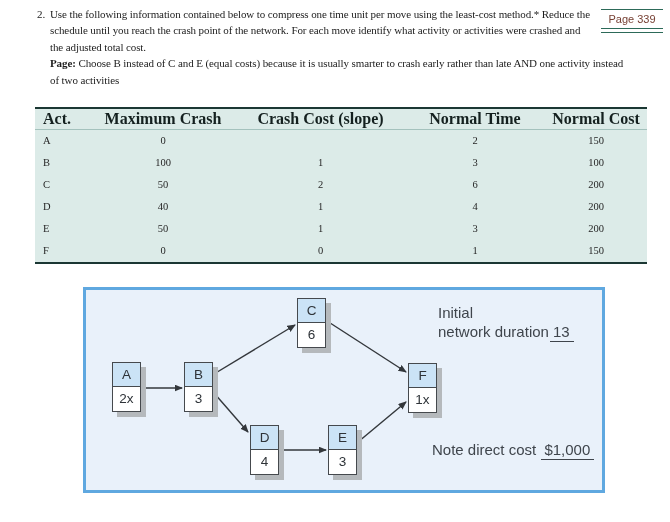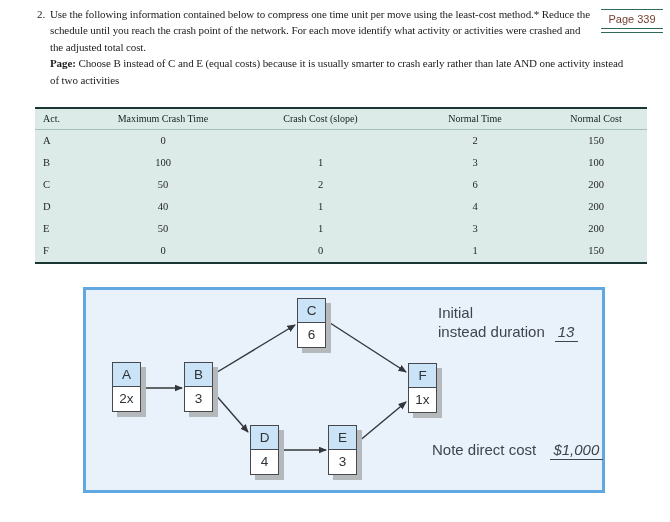--- a/index.html
+++ b/index.html
@@ -31,21 +31,21 @@
 
   
   .crash-table {
     position:absolute; left:35px; top:107px; width:612px;
     background:#dcebe8;
     border-top:2px solid #1b3733; border-bottom:2px solid #1b3733;
     --cols:55px 146px 169px 140px 102px;
   }
   .thead, .trow { display:grid; grid-template-columns:var(--cols); }
   .thead { height:20px; line-height:20px; border-bottom:1px solid #a4c2bd; }
-  .thead .cell { font-weight:normal; font-size:10px; color:#14201f; }
+  .thead .cell { font-weight:bold; font-size:16px; color:#14201f; }
   .trow { height:22px; line-height:22px; }
   .trow .cell { font-size:10.5px; color:#262626; }
   .cell { text-align:center; overflow:hidden; }
   .cell.c0 { text-align:left; padding-left:8px; }
 
   
   .diagram {
     position:absolute; left:83px; top:287px; width:522px; height:206px;
     box-sizing:border-box; border:3px solid #5fa8e0; background:#e9f1fa;
   }
@@ -64,22 +64,22 @@
     height:23px; display:flex; align-items:center; justify-content:center;
     font-family:"Liberation Sans", sans-serif; font-size:13.5px; color:#2e3338;
   }
   .anno {
     position:absolute; font-family:"Liberation Sans", sans-serif;
     font-size:15px; line-height:19px; color:#3f454c; white-space:nowrap;
   }
   .anno-duration { left:352px; top:13px; }
   .anno-cost { left:346px; top:150px; }
   .blank-value {
-    font-style:italic; border-bottom:1.4px solid #3f454c;
-    padding:0 4px 1px 3px; margin-left:10px;
+    border-bottom:1.4px solid #3f454c;
+    padding:0 4px 1px 3px; margin-left:1px;
   }
 </style>
 </head>
 <body>
 
 <div class="page">
 
   <div class="question">
     <span class="qnum">2.</span>
     <div class="qbody"><span>Use the following information contained below to compress one time unit per move using the least-cost method.* Reduce the
@@ -185,21 +185,21 @@
           <div class="node-value">3</div>
         </div>
         <div class="node" style="left: 322px; top: 73px;">
           <div class="node-letter">F</div>
           <div class="node-value">1x</div>
         </div>
       </div>
 
     <div class="anno anno-duration">
       <span>Initial</span><br>
-      <span>instead duration</span><span class="blank-value">13</span>
+      <span>network duration</span><span class="blank-value">13</span>
     </div>
 
     <div class="anno anno-cost">
       <span>Note direct cost</span> <span class="blank-value">$1,000</span>
     </div>
   </div>
 
 </div>
 
 </body></html>

